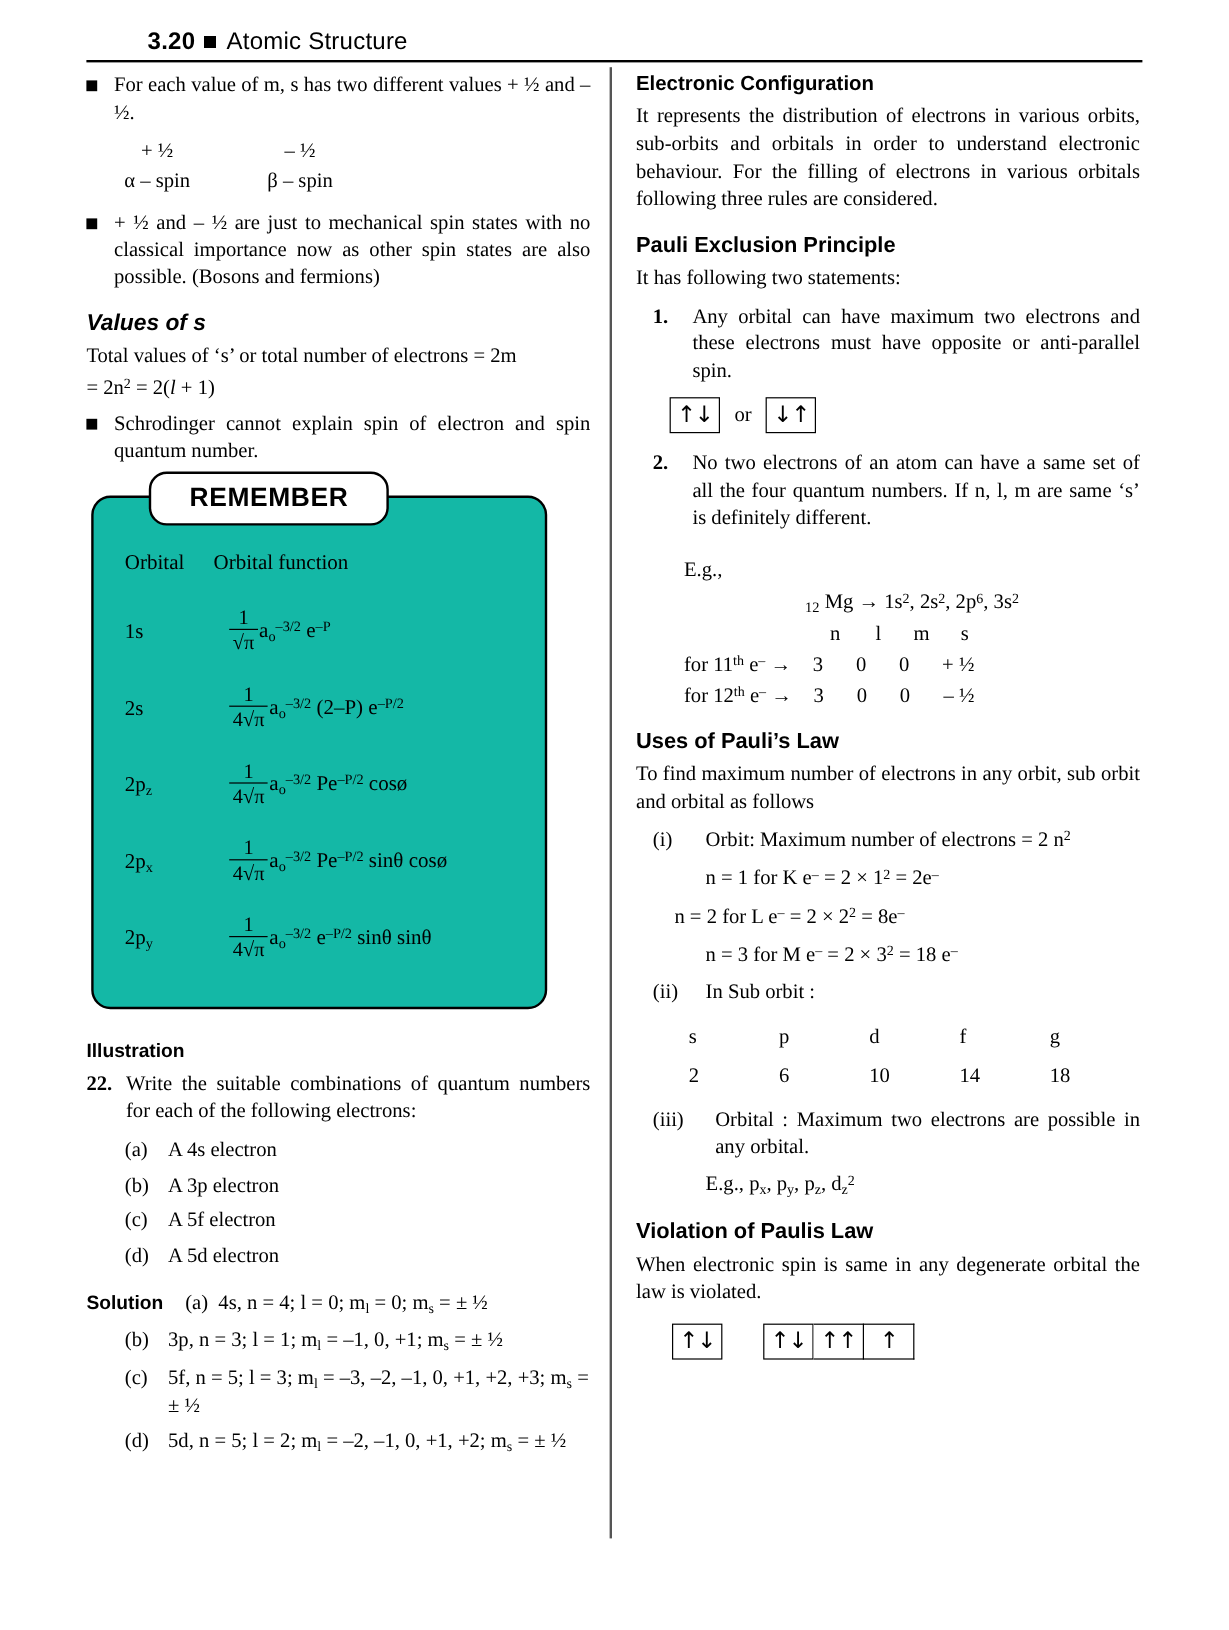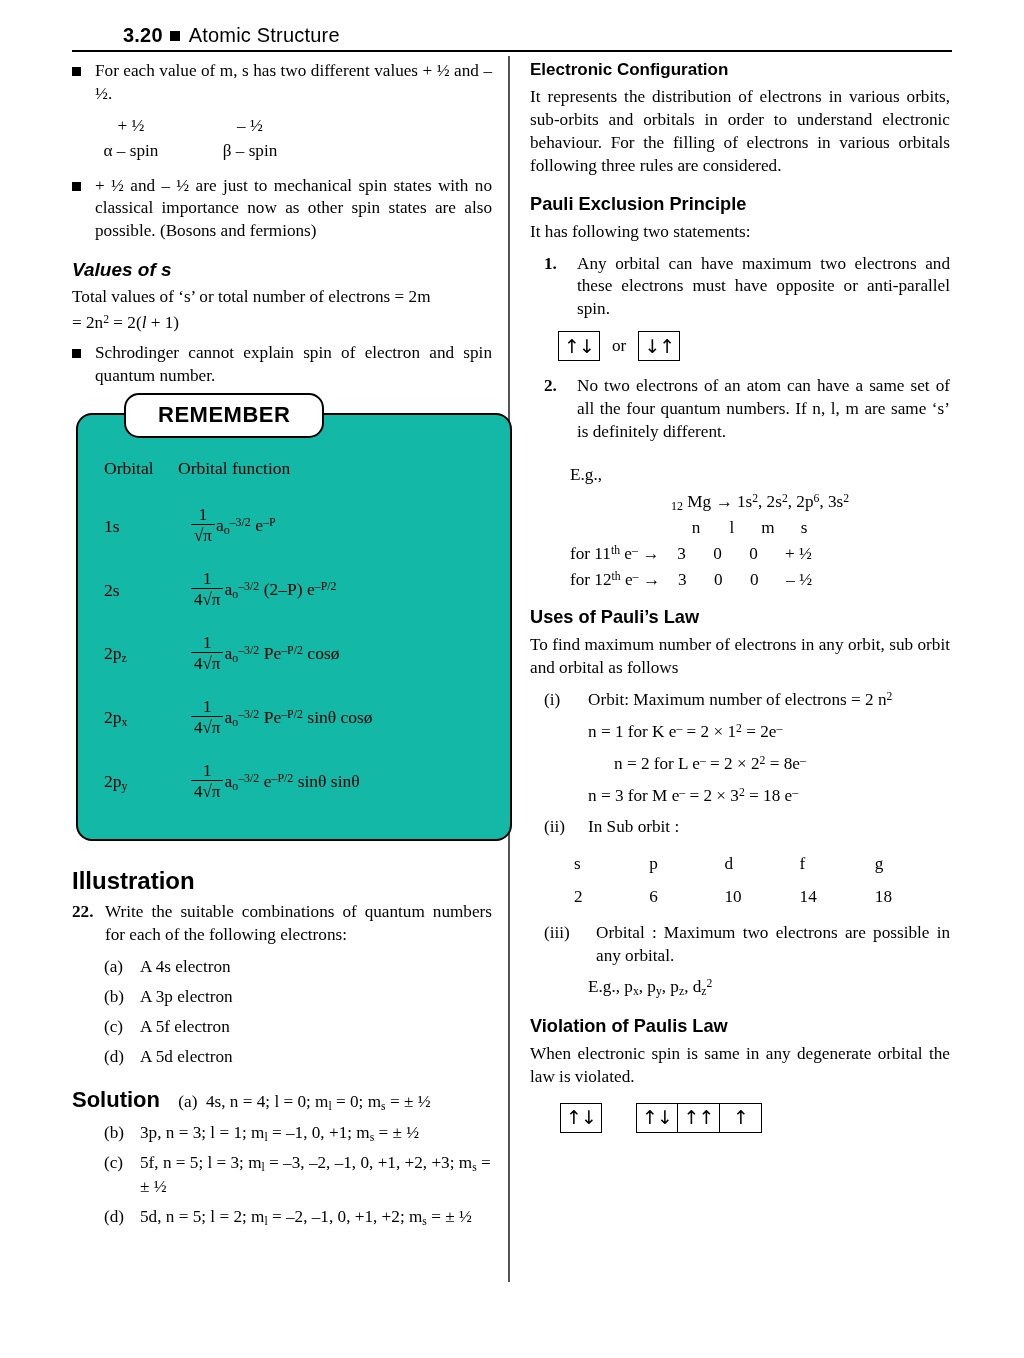--- a/index.html
+++ b/index.html
@@ -49,21 +49,21 @@
 
   
   .bul { position:relative; padding-left:23px; margin-bottom:9px; }
   .bul > .mk {
     position:absolute; left:0; top:7px; width:9px; height:9px; background:#000;
   }
 
   
   h2.sans {
     font-family:"Liberation Sans", sans-serif;
-    font-weight:bold; font-size:24px;
+    font-weight:bold; font-size:16px;
     margin:16px 0 6px 0; line-height:1.2; text-align:left;
   }
   h3.sansital {
     font-family:"Liberation Sans", sans-serif;
     font-weight:bold; font-style:italic; font-size:19px;
     margin:16px 0 4px 0; line-height:1.2; text-align:left;
   }
   h3.sansb {
     font-family:"Liberation Sans", sans-serif;
     font-weight:bold; font-size:18.2px;
@@ -78,21 +78,21 @@
   .spinblock { margin:6px 0 12px 0; }
 
   
   .nitem { position:relative; padding-left:33px; margin-bottom:9px; }
   .nitem > .lbl { position:absolute; left:0; top:0; text-align:left; }
   .nitem.num  > .lbl { font-weight:bold; }
   .abitem { position:relative; padding-left:36px; margin-bottom:7px; text-align:left; }
   .abitem > .lbl { position:absolute; left:0; top:0; }
 
   
-  .remwrap { position:relative; margin:26px 0 0 4px; width:436px; }
+  .remwrap { position:relative; margin:26px 0 0 4px; width:380px; }
   .rembox {
     position:relative;
     background:#14b8a6;
     border:2.5px solid #000;
     border-radius:16px;
     padding:38px 14px 20px 14px;
     min-height:350px;
     box-sizing:border-box;
   }
   .remtab {
@@ -242,21 +242,21 @@
     <div class="abitem" style="margin-left:32px">
       <span class="lbl">(c)</span>
       <span>A 5f electron</span>
     </div>
     <div class="abitem" style="margin-left:32px">
       <span class="lbl">(d)</span>
       <span>A 5d electron</span>
     </div>
 
     <div style="margin-top:16px; text-align:left;">
-      <span style="font-family:'Liberation Sans',sans-serif; font-weight:bold; font-size:22px;">Solution</span>
+      <span style="font-family:'Liberation Sans',sans-serif; font-weight:bold; font-size:16px;">Solution</span>
       <span style="margin-left:14px;"><span>(a)</span>&nbsp; <span>4s, n = 4; l = 0; m</span><sub>l</sub><span> = 0; m</span><sub>s</sub><span> = ± ½</span></span>
     </div>
 
     <div class="abitem" style="margin-left:32px; margin-top:7px;">
       <span class="lbl">(b)</span>
       <span><span>3p, n = 3; l = 1; m</span><sub>l</sub><span> = –1, 0, +1; m</span><sub>s</sub><span> = ± ½</span></span>
     </div>
     <div class="abitem" style="margin-left:32px">
       <span class="lbl">(c)</span>
       <span><span>5f, n = 5; l = 3; m</span><sub>l</sub><span> = –3, –2, –1, 0, +1, +2, +3; m</span><sub>s</sub><span> = ± ½</span></span>
@@ -304,21 +304,21 @@
 
     <h3 class="sansb">Uses of Pauli’s Law</h3>
     <p>To find maximum number of electrons in any orbit, sub orbit and orbital as follows</p>
 
     <div class="nitem" style="margin-left:14px; margin-top:9px; padding-left:44px;">
       <span class="lbl">(i)</span>
       <span>Orbit: Maximum number of electrons = 2 n<sup>2</sup></span>
     </div>
 
     <p class="indent" style="margin-left:58px; margin-bottom:9px;">n = 1 for K e<sup>–</sup> = 2 × 1<sup>2</sup> =  2e<sup>–</sup></p>
-    <p class="indent" style="margin-left:84px; margin-bottom:9px;">n = 2 for L e<sup>–</sup> = 2 × 2<sup>2</sup> = 8e<sup>–</sup></p>
+    <p class="indent" style="margin-left:32px; margin-bottom:9px;">n = 2 for L e<sup>–</sup> = 2 × 2<sup>2</sup> = 8e<sup>–</sup></p>
     <p class="indent" style="margin-left:58px; margin-bottom:9px;">n = 3 for M e<sup>–</sup> = 2 × 3<sup>2</sup> = 18 e<sup>–</sup></p>
 
     <div class="nitem" style="margin-left:14px; padding-left:44px;">
       <span class="lbl">(ii)</span>
       <span>In Sub orbit :</span>
     </div>
 
     <div class="subtbl">
       <div class="r">
         <span class="cell">s</span>

